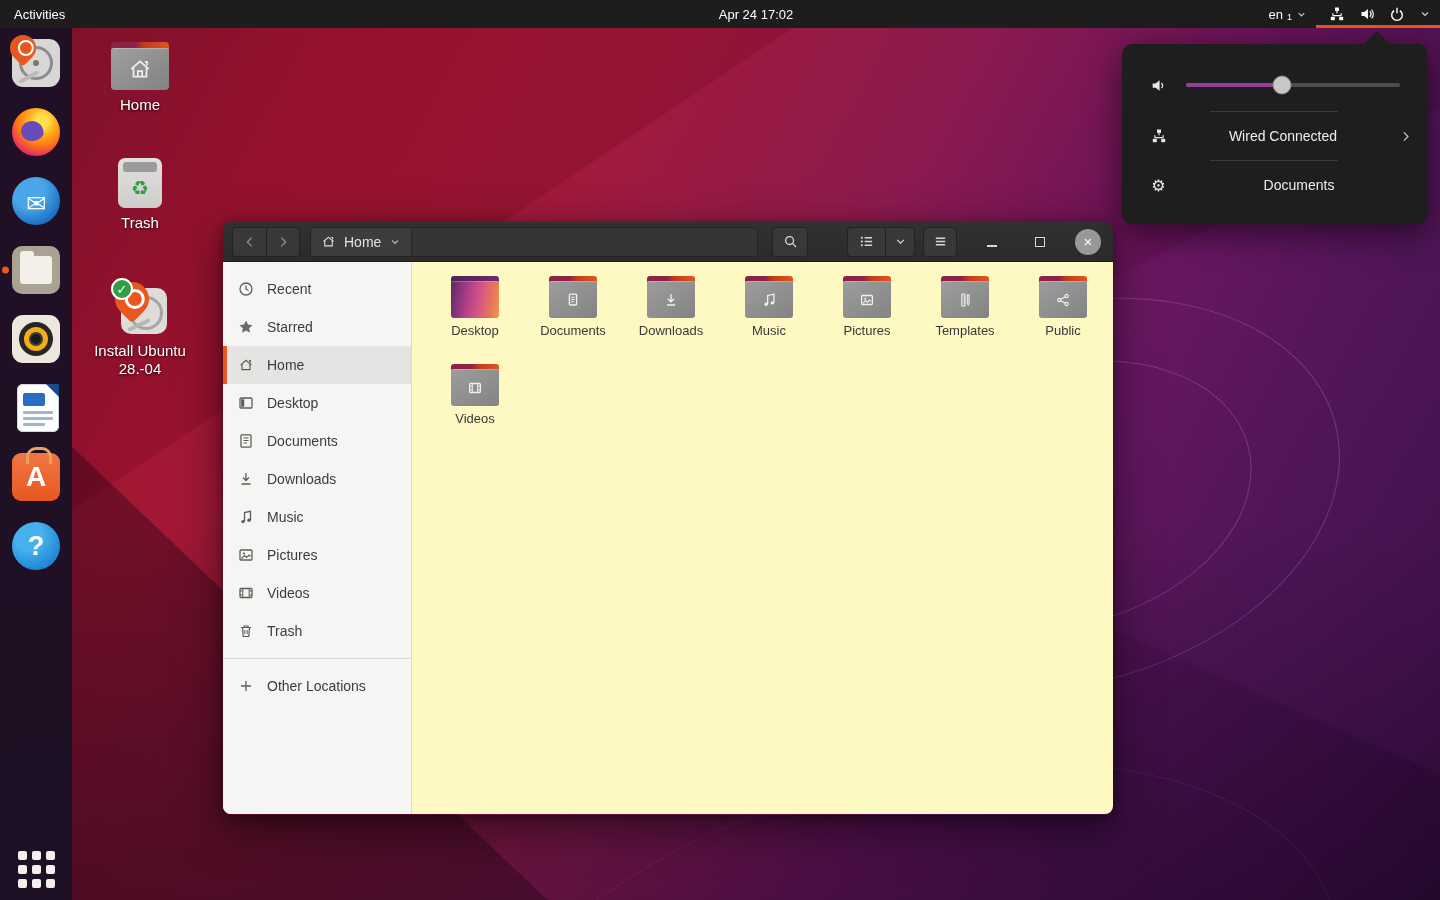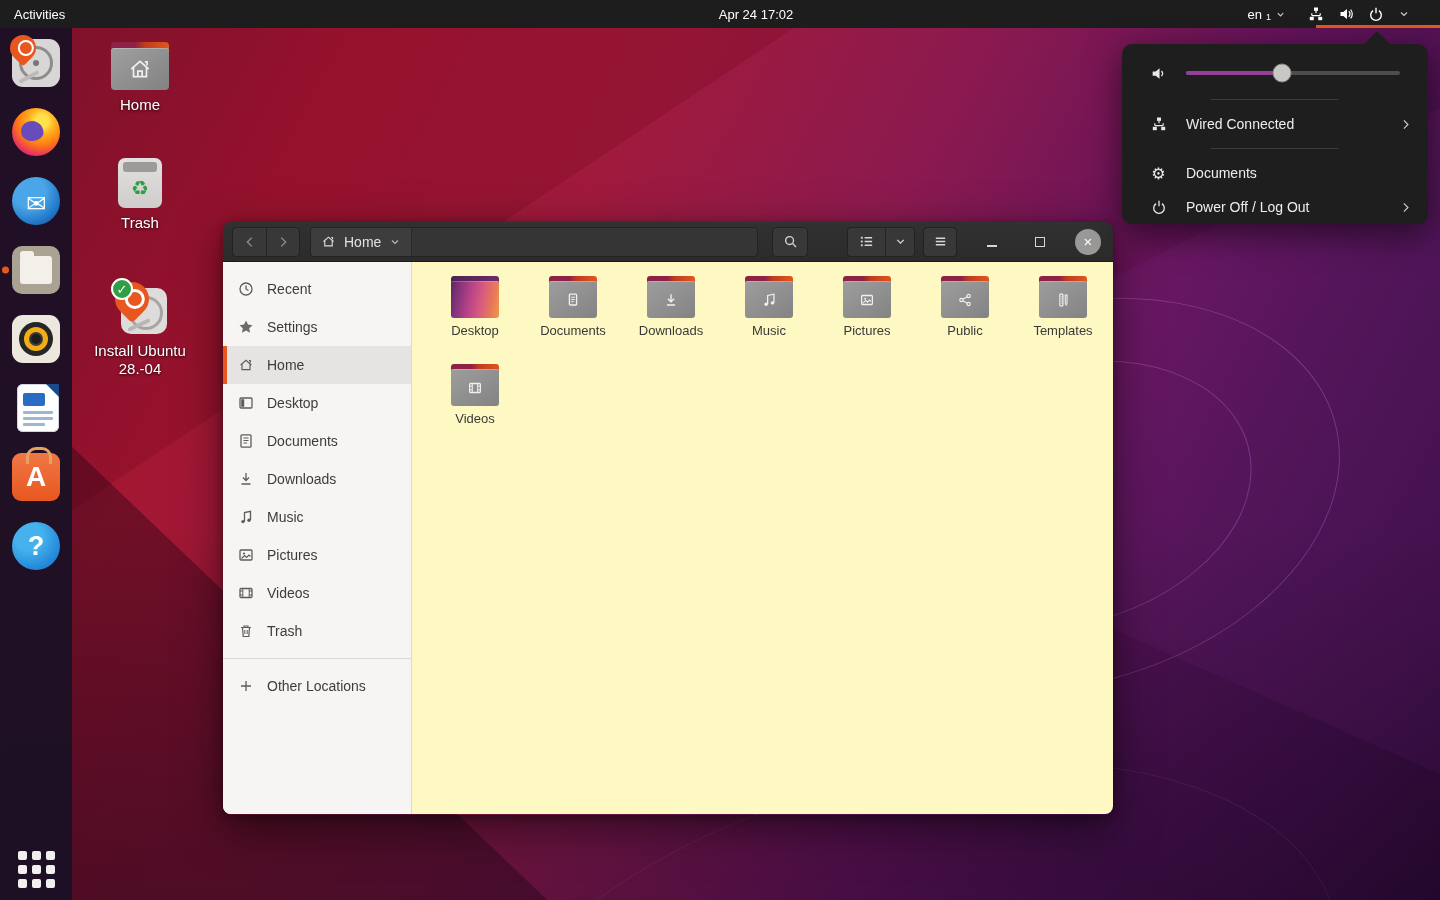--- a/index.html
+++ b/index.html
@@ -16,21 +16,21 @@
   .e1 { left:785px; top:305px; width:560px; height:380px; }
   .e2 { left:875px; top:365px; width:380px; height:260px; }
   .e3 { left:450px; top:780px; width:900px; height:500px; border-color:rgba(215,150,235,.14); }
   .wallshade { position:absolute; inset:0; background:linear-gradient(to bottom,transparent 58%,rgba(18,4,24,.35) 100%);}
 
   
   #topbar { position:absolute; left:0; top:0; width:1440px; height:28px; background:#1d1d1d; color:#ffffff;
     display:flex; align-items:center; z-index:50; font-size:13px; }
   .tb-left { padding:0 14px; height:100%; display:flex; align-items:center; cursor:pointer; }
   .tb-clock { position:absolute; left:50%; transform:translateX(-50%); margin-left:36px; height:100%; display:flex; align-items:center; padding:0 10px; }
-  .tb-right { position:absolute; right:0; top:0; height:100%; display:flex; align-items:center; gap:14px; padding-right:26px; }
+  .tb-right { position:absolute; right:0; top:0; height:100%; display:flex; align-items:center; gap:14px; padding-right:5px; }
   .kb { display:flex; align-items:center; gap:4px; height:100%; padding:0 4px; }
   .kb sub { font-size:9px; position:relative; top:3px; }
   .sys { display:flex; align-items:center; gap:14px; height:100%; padding:0 4px; }
   .tbicon { width:16px; height:16px; display:block; }
   .menu-underline { position:absolute; right:0; bottom:0; width:124px; height:3px; background:#e8571f; }
 
   
   #dock { position:absolute; left:0; top:28px; width:72px; height:872px; background:#1b1125f2; z-index:20;
     display:flex; flex-direction:column; align-items:center; }
   .dock-item { position:relative; width:72px; height:68px; display:flex; align-items:center; justify-content:center; margin-top:1px; cursor:pointer; }
@@ -135,21 +135,21 @@
   .wfold .tab { position:absolute; top:0; left:0; right:0; height:10px; border-radius:3px 3px 0 0;
     background:linear-gradient(90deg,#8e2246 0%,#8e2246 42%,#c03c1d 58%,#e2561f 100%); }
   .wfold .bodyf { position:absolute; top:5px; left:0; right:0; bottom:0; border-radius:2px 2px 3px 3px;
     background:linear-gradient(145deg,#9d9d9d 0%,#8f8f8f 55%,#838383 100%); box-shadow:inset 0 1px 0 rgba(255,255,255,.22);
     display:flex; align-items:center; justify-content:center; }
   .wfold.thumb .tab { background:linear-gradient(90deg,#4e2156 0%,#6d2c6b 100%); }
   .wfold.thumb .bodyf { background:linear-gradient(100deg,#5c2660 0%,#7e3178 14%,#b84388 40%,#d85a80 62%,#e87a55 84%,#ee9a4e 100%); }
 
   
   #sysmenu { position:absolute; left:1122px; top:44px; width:306px; height:180px; background:#1e1e1e; border-radius:10px; z-index:60;
-    box-shadow:0 10px 34px rgba(0,0,0,.55); color:#eeedec; font-size:14px; padding-top:10px; }
+    box-shadow:0 10px 34px rgba(0,0,0,.55); color:#eeedec; font-size:14px; padding-top:22px;text-align:center; }
   #sysmenu .arrow { position:absolute; left:242px; top:-13px; width:0; height:0; border-left:13px solid transparent; border-right:13px solid transparent; border-bottom:13px solid #1e1e1e; }
   .smrow { height:34px; display:flex; align-items:center; gap:19px; padding:0 16px 0 28px; cursor:pointer; }
   .smrow .mic { width:17px; height:17px; color:#e9e8e7; display:flex; align-items:center; justify-content:center; font-size:16px; }
   .smrow .mlabel { flex:1; }
   .smrow .sub-chev { color:#c9c8c7; }
   .sm-sep { border:none; border-top:1px solid #3b3a39; width:128px; margin:7px 0 7px 88px; }
   .slider-row { height:38px; }
   .vtrack { position:relative; flex:1; height:4px; border-radius:2px; background:#4e4d4c; margin-right:12px; cursor:pointer; }
   .vfill { position:absolute; left:0; top:0; bottom:0; width:45%; background:#943f98; border-radius:2px; }
   .vknob { position:absolute; left:45%; top:50%; transform:translate(-50%,-50%); width:19px; height:19px; border-radius:50%; background:#c9c7c5; border:1px solid #8b8a89; }
@@ -370,21 +370,21 @@
             </svg>
           </span>
         <span class="slabel">Recent</span>
       </div>
       <div class="srow">
         <span class="sic">
             <svg width="16" height="16" viewBox="0 0 16 16">
               <path d="M8 1.5l2 4.1 4.5.6-3.3 3.1.8 4.5L8 11.6l-4 2.2.8-4.5L1.5 6.2l4.5-.6z" fill="#6b6a68"></path>
             </svg>
           </span>
-        <span class="slabel">Settings</span>
+        <span class="slabel">Starred</span>
       </div>
       <div class="srow sel">
         <span class="sic">
             <svg width="16" height="16" viewBox="0 0 24 24">
               <path d="M4 12l8-7 8 7M6 10.5V19h12v-8.5M16.5 5.5h2v3" fill="none" stroke="currentColor" stroke-width="1.7"></path>
             </svg>
           </span>
         <span class="slabel">Home</span>
       </div>
       <div class="srow">
@@ -513,47 +513,47 @@
             <div class="tab"></div>
           <div class="bodyf">
               <svg width="18" height="18" viewBox="0 0 20 20">
                 <rect x="4" y="5" width="12" height="10" rx="1" fill="none" stroke="#f2f0ee" stroke-width="1.4"></rect>
                 <circle cx="8" cy="8.5" r="1.1" fill="#f2f0ee"></circle>
                 <path d="M5.5 13.5l3-3 2 2 2.5-2.5 1.5 1.5" fill="none" stroke="#f2f0ee" stroke-width="1.2"></path>
               </svg>
             </div>
         </div>
         <div class="flabel">Pictures</div>
+      </div>
+      <div class="file-item">
+        <div class="wfold">
+            <div class="tab"></div>
+          <div class="bodyf">
+              <svg width="18" height="18" viewBox="0 0 20 20">
+                <rect x="6.5" y="3.5" width="3.4" height="13" rx="0.8" fill="none" stroke="#f2f0ee" stroke-width="1.3"></rect>
+                <path d="M8.2 6h1.7M8.2 8.5h1.7M8.2 11h1.7M8.2 13.5h1.7" stroke="#f2f0ee" stroke-width="1"></path>
+                <path d="M12.5 4.5v9l1 2 1-2v-9z" fill="none" stroke="#f2f0ee" stroke-width="1.2"></path>
+              </svg>
+            </div>
+        </div>
+        <div class="flabel">Templates</div>
       </div>
       <div class="file-item">
         <div class="wfold">
             <div class="tab"></div>
           <div class="bodyf">
               <svg width="18" height="18" viewBox="0 0 20 20">
                 <circle cx="6" cy="10" r="1.8" fill="none" stroke="#f2f0ee" stroke-width="1.3"></circle>
                 <circle cx="14" cy="5.5" r="1.8" fill="none" stroke="#f2f0ee" stroke-width="1.3"></circle>
                 <circle cx="14" cy="14.5" r="1.8" fill="none" stroke="#f2f0ee" stroke-width="1.3"></circle>
                 <path d="M7.6 9.1l4.8-2.7M7.6 10.9l4.8 2.7" stroke="#f2f0ee" stroke-width="1.2"></path>
               </svg>
             </div>
         </div>
         <div class="flabel">Public</div>
-      </div>
-      <div class="file-item">
-        <div class="wfold">
-            <div class="tab"></div>
-          <div class="bodyf">
-              <svg width="18" height="18" viewBox="0 0 20 20">
-                <rect x="6.5" y="3.5" width="3.4" height="13" rx="0.8" fill="none" stroke="#f2f0ee" stroke-width="1.3"></rect>
-                <path d="M8.2 6h1.7M8.2 8.5h1.7M8.2 11h1.7M8.2 13.5h1.7" stroke="#f2f0ee" stroke-width="1"></path>
-                <path d="M12.5 4.5v9l1 2 1-2v-9z" fill="none" stroke="#f2f0ee" stroke-width="1.2"></path>
-              </svg>
-            </div>
-        </div>
-        <div class="flabel">Templates</div>
       </div>
       <div class="file-item">
         <div class="wfold">
             <div class="tab"></div>
           <div class="bodyf">
               <svg width="18" height="18" viewBox="0 0 20 20">
                 <rect x="4" y="5" width="12" height="10" rx="1" fill="none" stroke="#f2f0ee" stroke-width="1.4"></rect>
                 <path d="M7 5v10M13 5v10M4 8h3M4 12h3M13 8h3M13 12h3" stroke="#f2f0ee" stroke-width="1.1"></path>
               </svg>
             </div>
@@ -591,25 +591,13 @@
     <span class="mlabel">Wired Connected</span>
     <svg class="sub-chev" width="13" height="13" viewBox="0 0 16 16">
         <path d="M6 3l5 5-5 5" fill="none" stroke="#c9c8c7" stroke-width="1.5"></path>
       </svg>
   </div>
   <hr class="sm-sep">
   <div class="smrow">
     <span class="mic">⚙</span>
     <span class="mlabel">Documents</span>
   </div>
-  <div class="smrow">
-    <span class="mic">
-      <svg width="16" height="16" viewBox="0 0 16 16">
-          <path d="M5.1 4.6a5.3 5.3 0 1 0 5.8 0" fill="none" stroke="#e9e8e7" stroke-width="1.3"></path>
-          <path d="M8 1.8v5.4" stroke="#e9e8e7" stroke-width="1.3"></path>
-        </svg>
-    </span>
-    <span class="mlabel">Power Off / Log Out</span>
-    <svg class="sub-chev" width="13" height="13" viewBox="0 0 16 16">
-        <path d="M6 3l5 5-5 5" fill="none" stroke="#c9c8c7" stroke-width="1.5"></path>
-      </svg>
-  </div>
 </div>
 
 </body></html>

